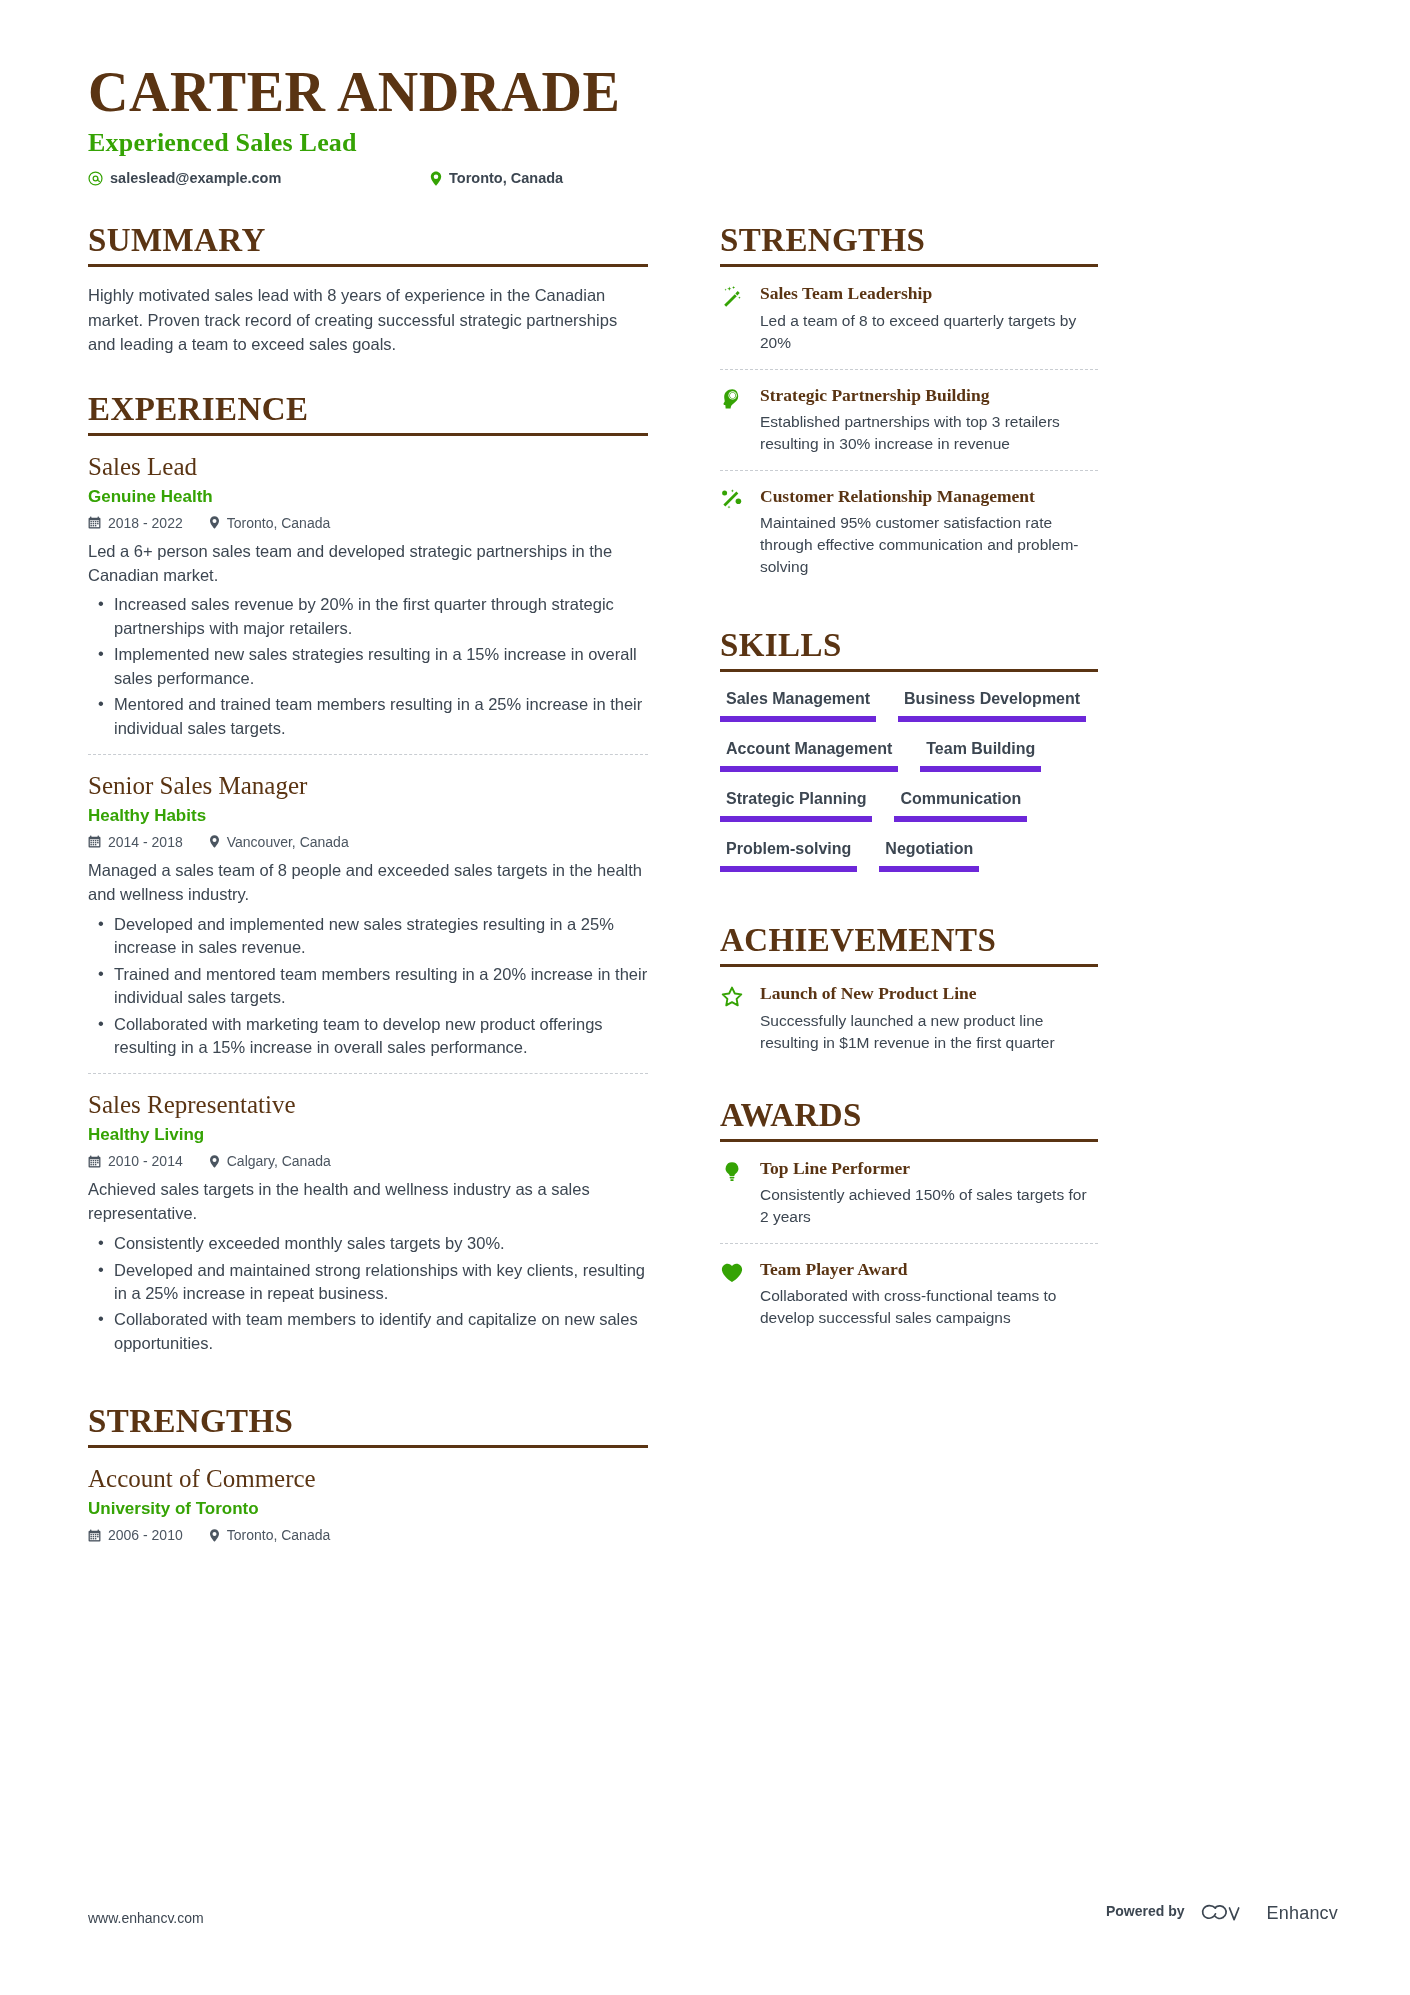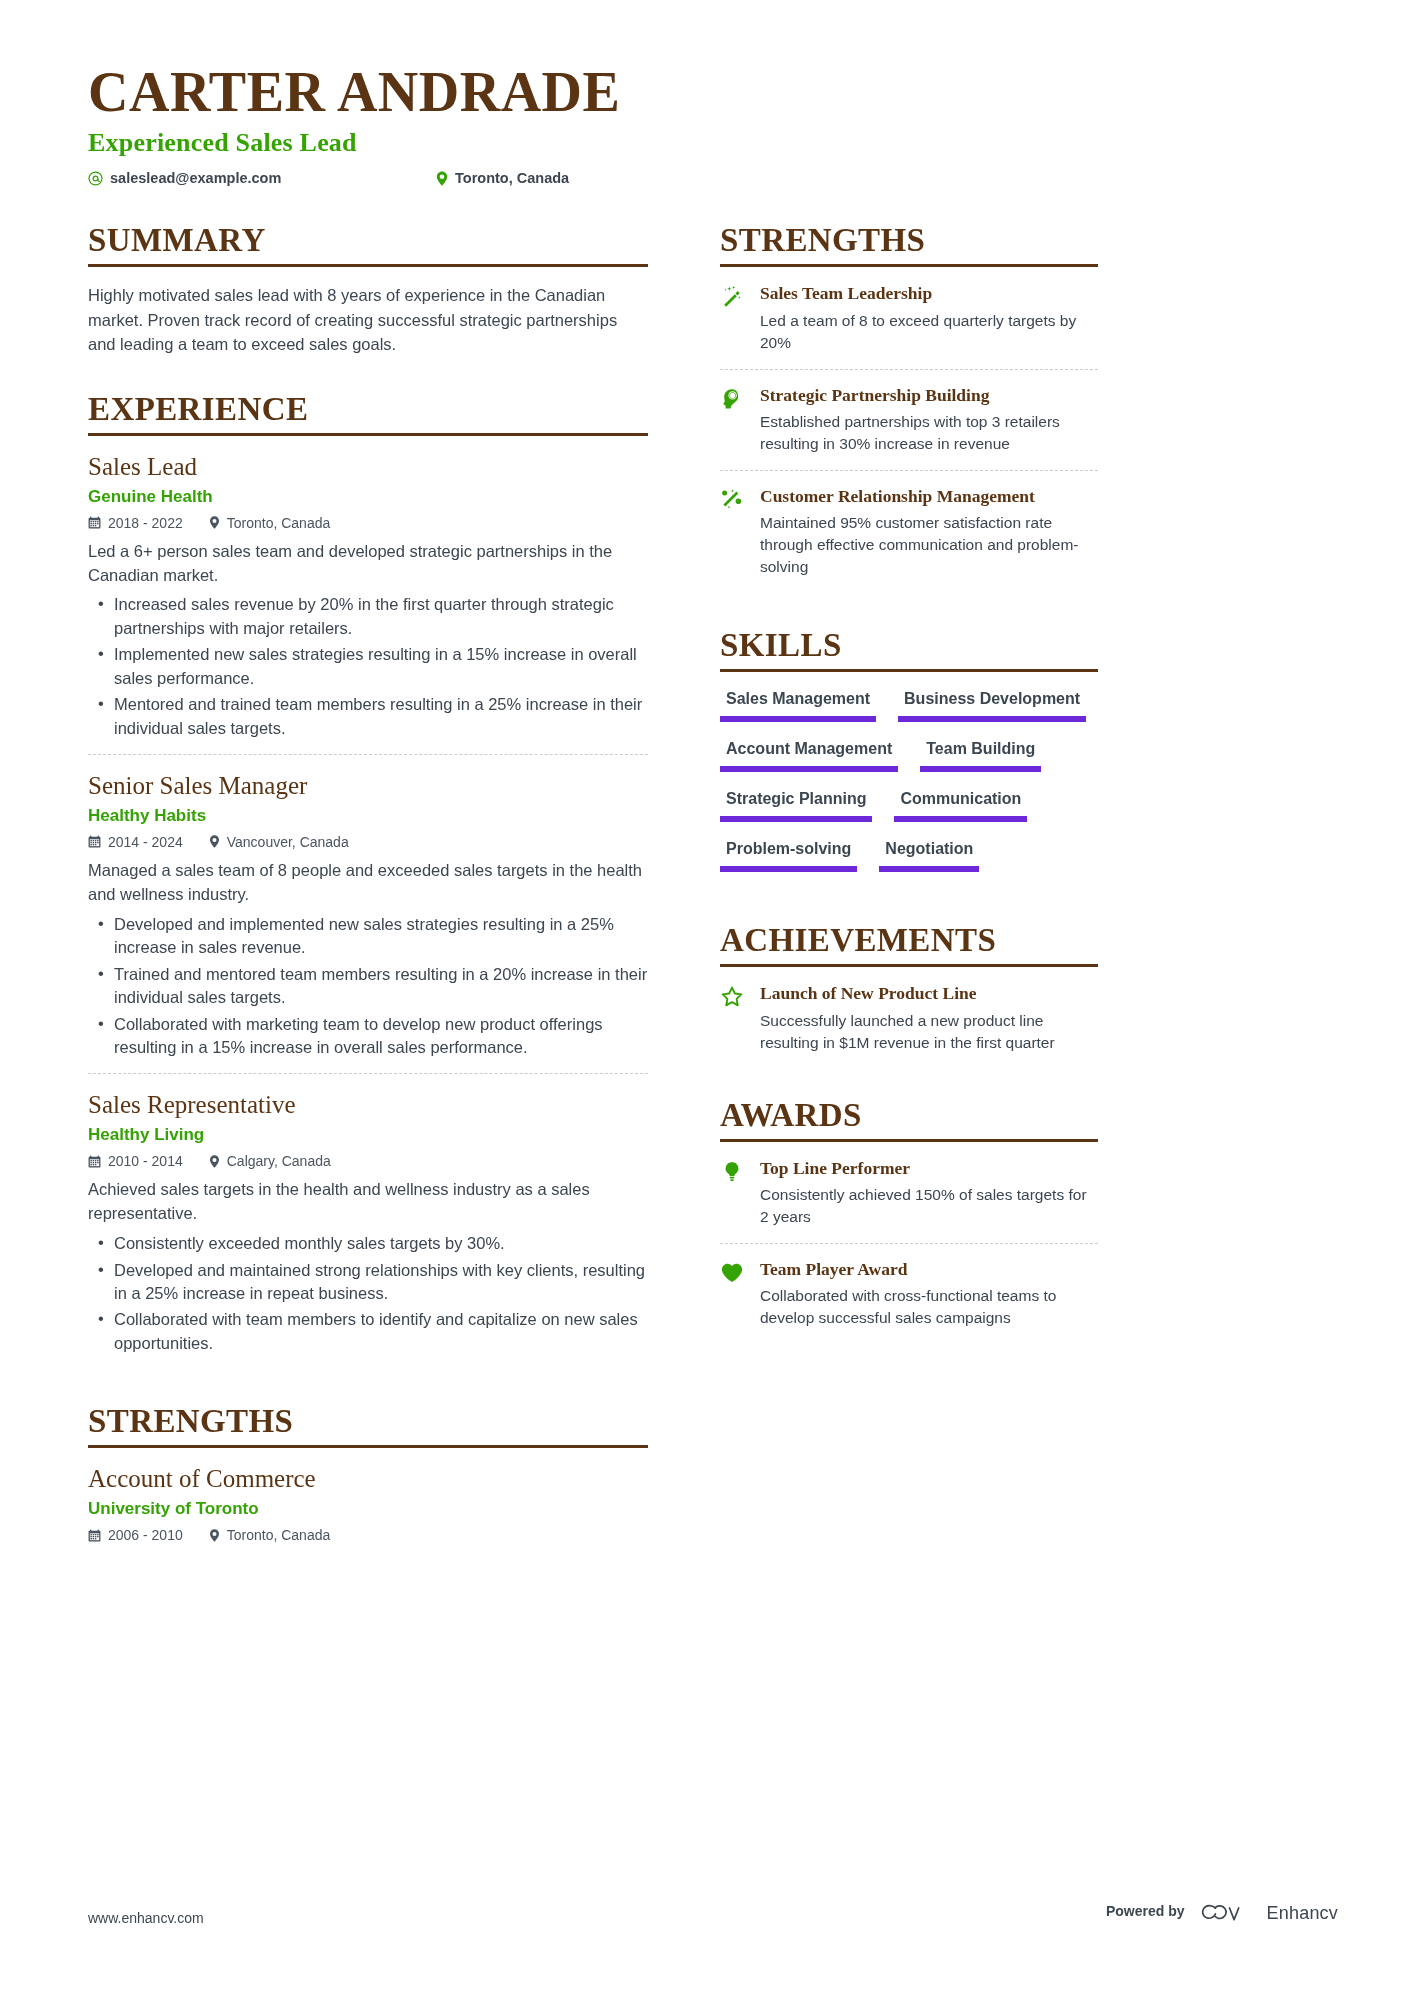--- a/index.html
+++ b/index.html
@@ -35,21 +35,21 @@
     font-weight: bold;
     font-size: 26px;
     color: #35a304;
     margin-top: 6px;
     letter-spacing: 0.2px;
   }
   .contact-row {
     display: flex;
     align-items: center;
     margin-top: 12px;
-    gap: 18px;
+    gap: 12px;
   }
   .contact-item {
     display: flex;
     align-items: center;
     font-size: 14.5px;
     font-weight: bold;
     color: #3c4651;
   }
   .contact-item .ico { margin-right: 7px; display:flex; align-items:center; }
   .contact-email { width: 330px; }
@@ -302,21 +302,21 @@
                   <rect x="5" y="7.5" width="1.6" height="1.5" fill="#4b5560"></rect>
                   <rect x="7.4" y="7.5" width="1.6" height="1.5" fill="#4b5560"></rect>
                   <rect x="9.8" y="7.5" width="1.6" height="1.5" fill="#4b5560"></rect>
                   <rect x="2.6" y="9.7" width="1.6" height="1.5" fill="#4b5560"></rect>
                   <rect x="5" y="9.7" width="1.6" height="1.5" fill="#4b5560"></rect>
                   <rect x="7.4" y="9.7" width="1.6" height="1.5" fill="#4b5560"></rect>
                   <rect x="2.2" y="0.5" width="1.5" height="2.6" rx="0.6" fill="#4b5560"></rect>
                   <rect x="10.3" y="0.5" width="1.5" height="2.6" rx="0.6" fill="#4b5560"></rect>
                 </svg>
               </span>
-              <span>2014 - 2024</span>
+              <span>2014 - 2018</span>
             </span>
             <span class="meta-chunk">
               <span class="ico">
                 <svg width="11" height="13" viewBox="0 0 12 15">
                   <path d="M6 0.4C3.1 0.4 0.8 2.7 0.8 5.6c0 3.7 4.4 8.4 4.6 8.6a0.8 0.8 0 0 0 1.2 0c0.2-0.2 4.6-4.9 4.6-8.6C11.2 2.7 8.9 0.4 6 0.4z m0 7.6a2.3 2.3 0 1 1 0-4.6 2.3 2.3 0 0 1 0 4.6z" fill="#4b5560"></path>
                 </svg>
               </span>
               <span>Vancouver, Canada</span>
             </span>
           </div>

